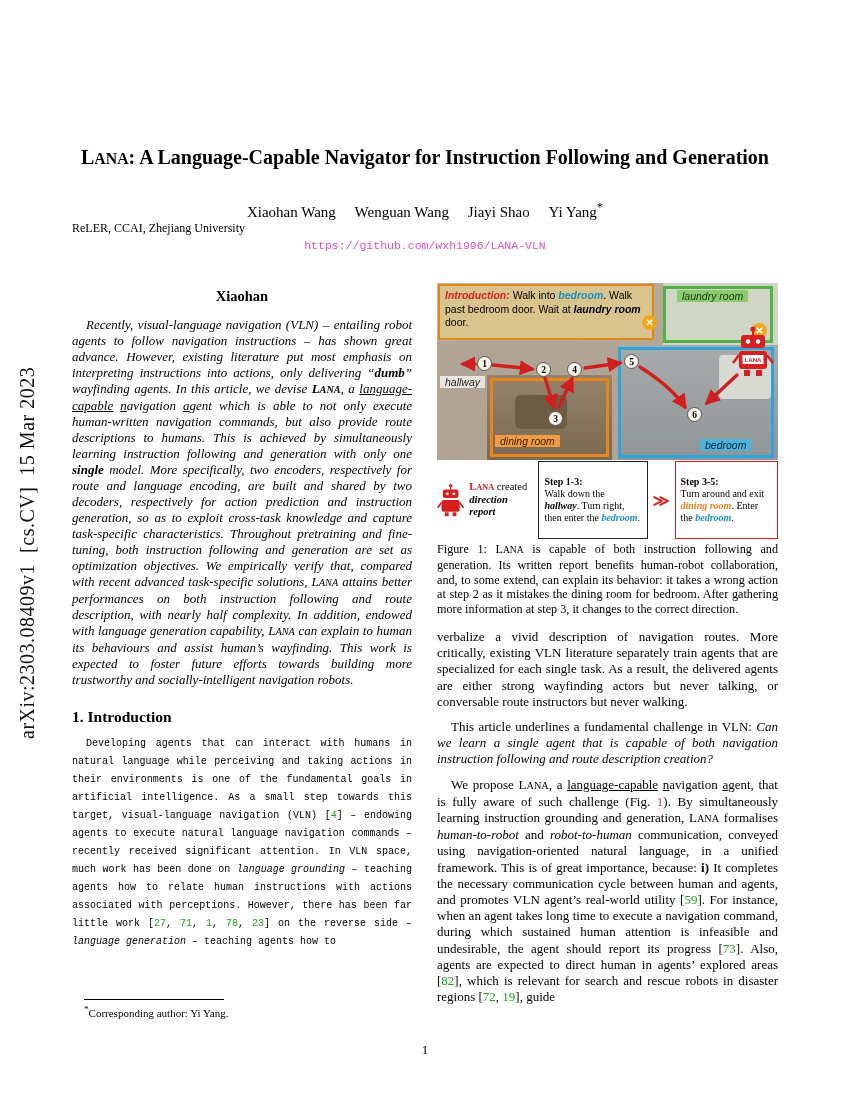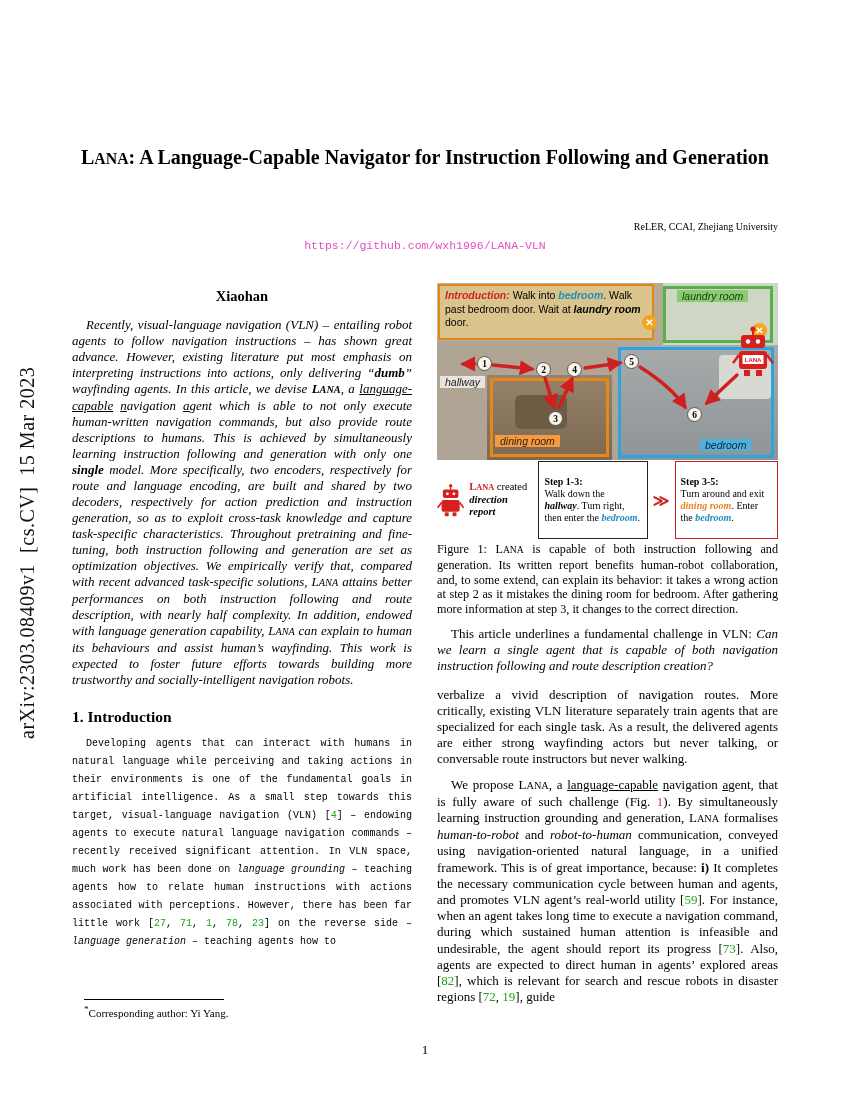--- a/index.html
+++ b/index.html
@@ -38,22 +38,22 @@
   }
   .authors-line {
     position: absolute;
     left: 72px; top: 200px; width: 706px;
     text-align: center;
     font-size: 15px;
   }
   .affiliation {
     position: absolute;
     left: 72px; top: 221px; width: 706px;
-    text-align: right;
-    font-size: 10px;
+    text-align: left;
+    font-size: 12px;
   }
   .github-link {
     position: absolute;
     left: 72px; top: 239px; width: 706px;
     text-align: center;
     font-size: 11.5px;
     font-family: "Liberation Mono", monospace;
     color: #e24fc3;
     text-decoration: none;
   }
@@ -201,20 +201,21 @@
   .rc-gap { margin-top: 9px; }
 </style>
 </head>
 <body>
 
 <div class="page">
 
   <div class="arxiv-strip">arXiv:2303.08409v1  [cs.CV]  15 Mar 2023</div>
 
   <div class="paper-title">L<span class="acap">ANA</span>: A Language-Capable Navigator for Instruction Following and Generation</div>
+  <div class="authors-line">Xiaohan Wang&nbsp;&nbsp;&nbsp;&nbsp;&nbsp;Wenguan Wang&nbsp;&nbsp;&nbsp;&nbsp;&nbsp;Jiayi Shao&nbsp;&nbsp;&nbsp;&nbsp;&nbsp;Yi Yang<sup>*</sup></div>
   <div class="affiliation">ReLER, CCAI, Zhejiang University</div>
   <a class="github-link" href="#">https://github.com/wxh1996/LANA-VLN</a>
 
   <div class="col-left">
     <div class="abstract-heading">Xiaohan</div>
     <div class="abstract-body">Recently, visual-language navigation (VLN) – entailing robot agents to follow navigation instructions – has shown great advance. However, existing literature put most emphasis on interpreting instructions into actions, only delivering “<b>dumb</b>” wayfinding agents. In this article, we devise <b>L<span class="acap">ANA</span></b>, a <u>language-capable</u> <u>n</u>avigation <u>a</u>gent which is able to not only execute human-written navigation commands, but also provide route descriptions to humans. This is achieved by simultaneously learning instruction following and generation with only one <b>single</b> model. More specifically, two encoders, respectively for route and language encoding, are built and shared by two decoders, respectively for action prediction and instruction generation, so as to exploit cross-task knowledge and capture task-specific characteristics. Throughout pretraining and fine-tuning, both instruction following and generation are set as optimization objectives. We empirically verify that, compared with recent advanced task-specific solutions, L<span class="acap">ANA</span> attains better performances on both instruction following and route description, with nearly half complexity. In addition, endowed with language generation capability, L<span class="acap">ANA</span> can explain to human its behaviours and assist human’s wayfinding. This work is expected to foster future efforts towards building more trustworthy and socially-intelligent navigation robots.</div>
     <div class="section-heading">1. Introduction</div>
     <div class="body-par indent">Developing agents that can interact with humans in natural language while perceiving and taking actions in their environments is one of the fundamental goals in artificial intelligence. As a small step towards this target, visual-language navigation (VLN) [<span class="cite">4</span>] – endowing agents to execute natural language navigation commands – recently received significant attention. In VLN space, much work has been done on <i>language grounding</i> – teaching agents how to relate human instructions with actions associated with perceptions. However, there has been far little work [<span class="cite">27</span>, <span class="cite">71</span>, <span class="cite">1</span>, <span class="cite">78</span>, <span class="cite">23</span>] on the reverse side – <i>language generation</i> – teaching agents how to</div>
   </div>
 
@@ -304,20 +305,20 @@
         </svg>
         <div class="report-label"><span class="red b">L<span class="acap">ANA</span></span> created <b><i>direction report</i></b></div>
         <div class="bubble bubble1"><b>Step 1-3:</b><br>Walk down the <b><i>hallway</i></b>. Turn right, then enter the <b><i class="teal">bedroom</i></b>.</div>
         <div class="chev">≫</div>
         <div class="bubble bubble2"><b>Step 3-5:</b><br>Turn around and exit <b><i class="orange">dining room</i></b>. Enter the <b><i class="teal">bedroom</i></b>.</div>
       </div>
 
       <div class="fig-caption">Figure 1: L<span class="acap">ANA</span> is capable of both instruction following and generation. Its written report benefits human-robot collaboration, and, to some extend, can explain its behavior: it takes a wrong action at step 2 as it mistakes the dining room for bedroom. After gathering more information at step 3, it changes to the correct direction.</div>
     </div>
 
+    <div class="rc-par rc-gap" style="margin-top:12px;">verbalize a vivid description of navigation routes. More critically, existing VLN literature separately train agents that are specialized for each single task. As a result, the delivered agents are either strong wayfinding actors but never talking, or conversable route instructors but never walking.</div>
     <div class="rc-par indent" style="margin-top:9px;">This article underlines a fundamental challenge in VLN: <i>Can we learn a single agent that is capable of both navigation instruction following and route description creation?</i></div>
-    <div class="rc-par rc-gap" style="margin-top:12px;">verbalize a vivid description of navigation routes. More critically, existing VLN literature separately train agents that are specialized for each single task. As a result, the delivered agents are either strong wayfinding actors but never talking, or conversable route instructors but never walking.</div>
     <div class="rc-par indent" style="margin-top:9px;">We propose L<span class="acap">ANA</span>, a <u>language-capable</u> <u>n</u>avigation <u>a</u>gent, that is fully aware of such challenge (Fig. <span class="figref">1</span>). By simultaneously learning instruction grounding and generation, L<span class="acap">ANA</span> formalises <i>human-to-robot</i> and <i>robot-to-human</i> communication, conveyed using navigation-oriented natural language, in a unified framework. This is of great importance, because: <b>i)</b> It completes the necessary communication cycle between human and agents, and promotes VLN agent’s real-world utility [<span class="cite">59</span>]. For instance, when an agent takes long time to execute a navigation command, during which sustained human attention is infeasible and undesirable, the agent should report its progress [<span class="cite">73</span>]. Also, agents are expected to direct human in agents’ explored areas [<span class="cite">82</span>], which is relevant for search and rescue robots in disaster regions [<span class="cite">72</span>, <span class="cite">19</span>], guide</div>
   </div>
 
   <div class="page-number">1</div>
 
 </div>
 
 </body></html>

